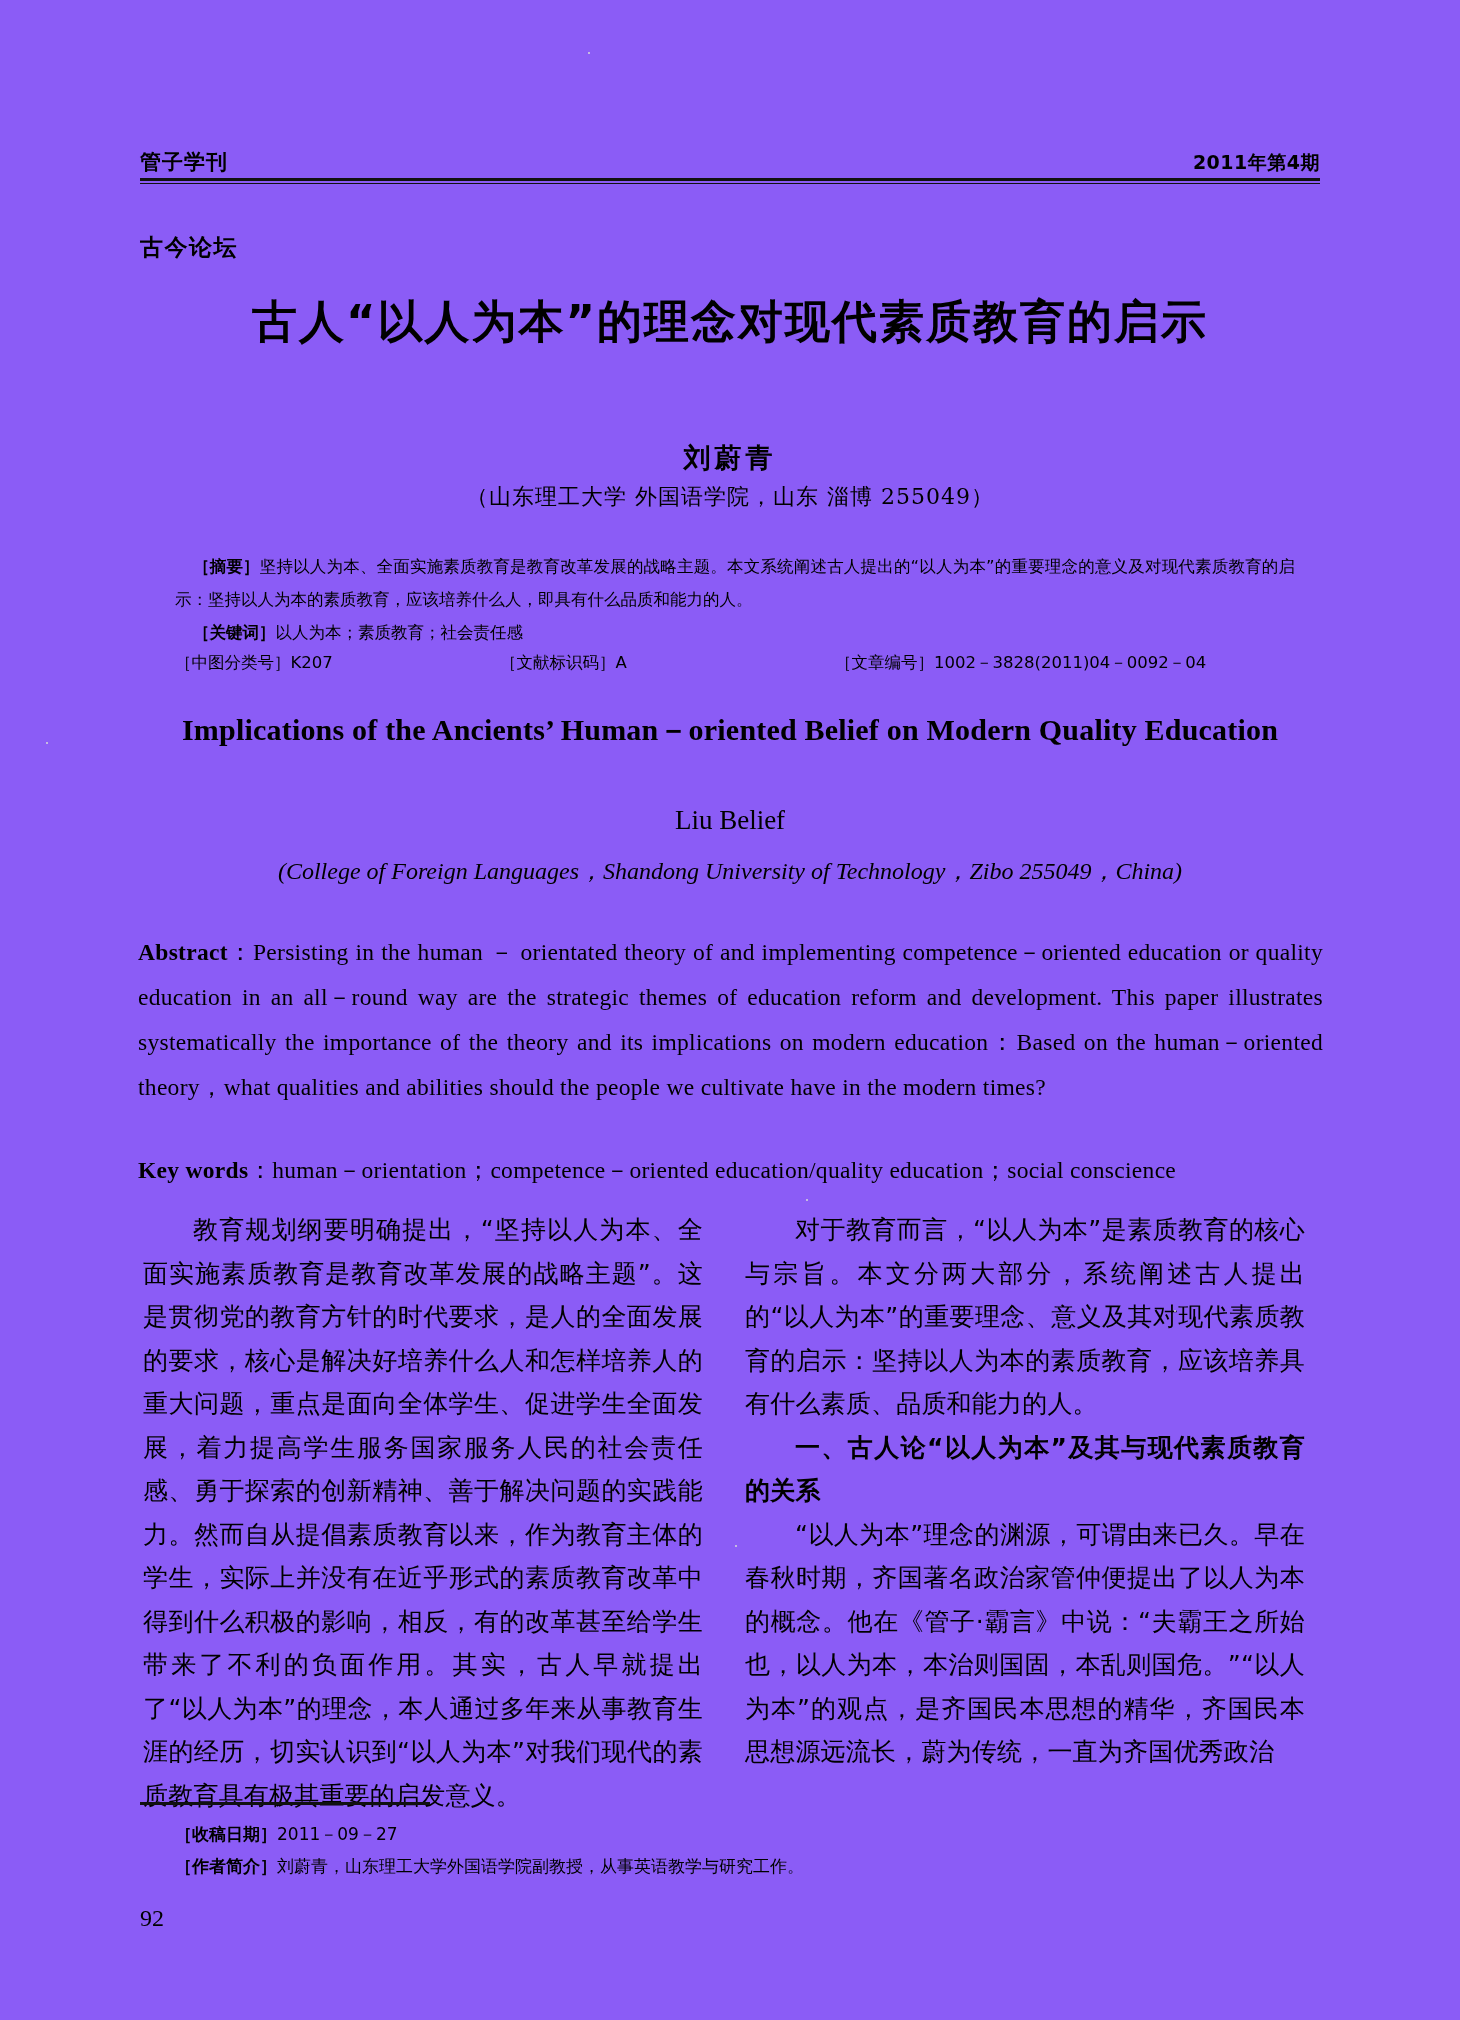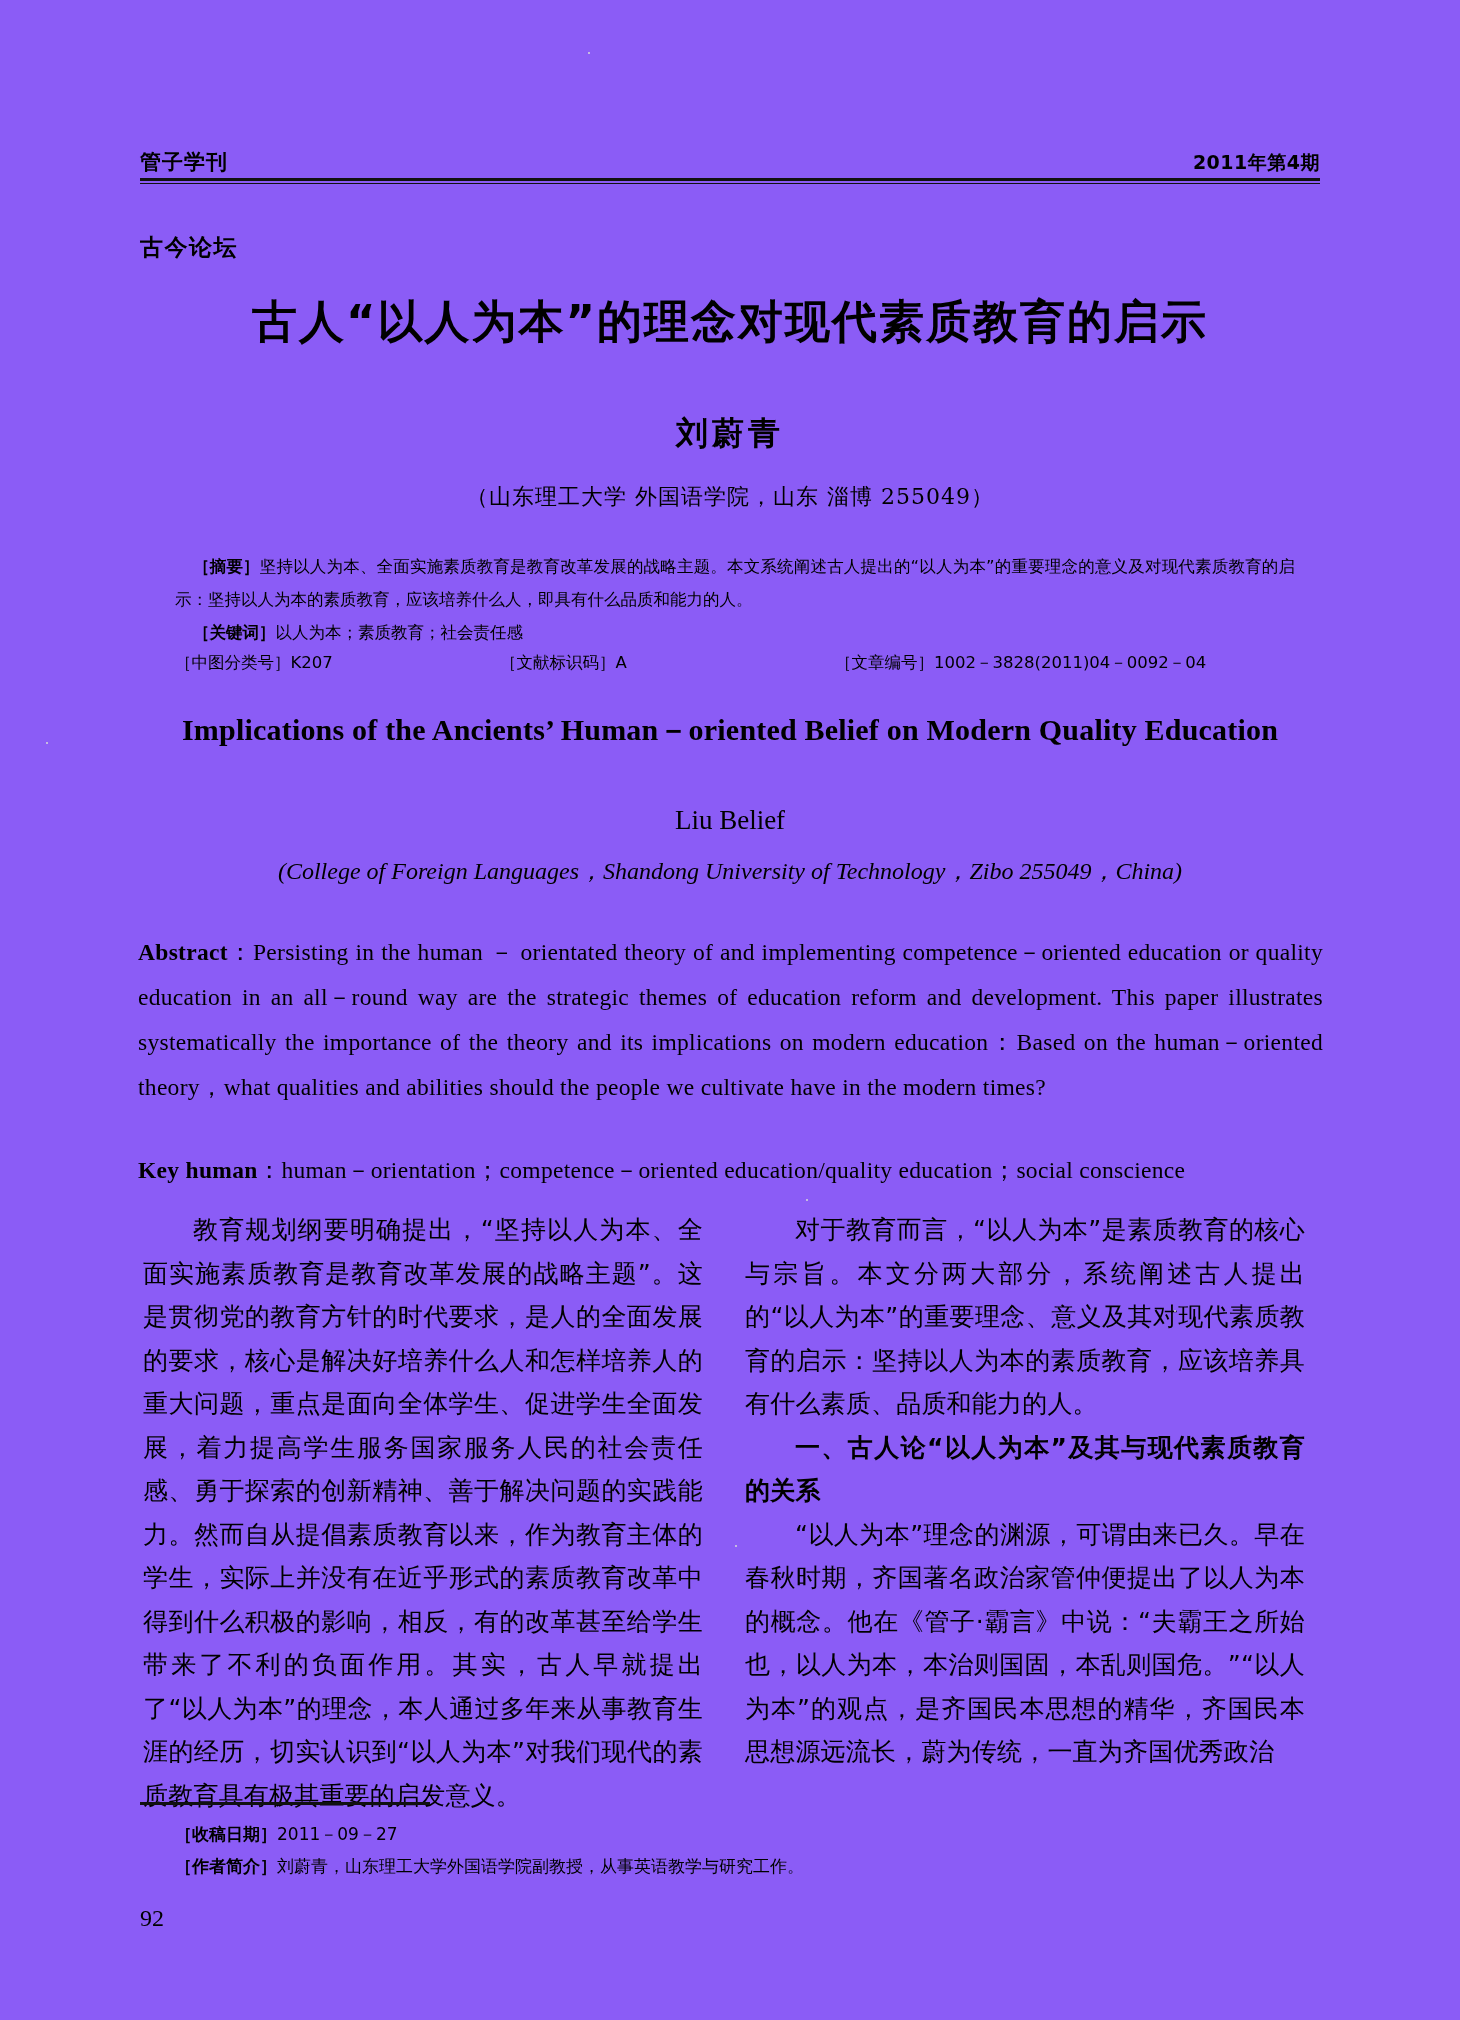--- a/index.html
+++ b/index.html
@@ -78,26 +78,26 @@
     font-weight: bold;
     font-size: 45px;
     letter-spacing: 2px;
     line-height: 1.2;
   }
 
   
   .cn-author {
     position: absolute;
     left: 140px;
-    top: 412px;
+    top: 440px;
     width: 1180px;
     text-align: center;
     font-family: "DejaVu Serif", serif;
     font-weight: bold;
-    font-size: 32px;
+    font-size: 27px;
     letter-spacing: 4px;
   }
   .cn-affil {
     position: absolute;
     left: 140px;
     top: 482px;
     width: 1180px;
     text-align: center;
     font-family: "DejaVu Serif", serif;
     font-size: 22px;
@@ -278,21 +278,21 @@
     <span class="c2"><span class="lbl">［文献标识码］</span><span>A</span></span>
     <span class="c3"><span class="lbl">［文章编号］</span><span>1002－3828(2011)04－0092－04</span></span>
   </div>
 
   <div class="en-title">Implications of the Ancients’ Human－oriented Belief on Modern Quality Education</div>
   <div class="en-author">Liu Belief</div>
   <div class="en-affil">(College of Foreign Languages，Shandong University of Technology，Zibo 255049，China)</div>
 
   <div class="en-abstract"><b>Abstract</b><span>：</span><span>Persisting in the human － orientated theory of and implementing competence－oriented education or quality education in an all－round way are the strategic themes of education reform and development. This paper illustrates systematically the importance of the theory and its implications on modern education：Based on the human－oriented theory，what qualities and abilities should the people we cultivate have in the modern times?</span></div>
 
-  <div class="en-keywords"><b>Key human</b><span>：</span><span>human－orientation；competence－oriented education/quality education；social conscience</span></div>
+  <div class="en-keywords"><b>Key words</b><span>：</span><span>human－orientation；competence－oriented education/quality education；social conscience</span></div>
 
   <div class="col col-left">
     <p>教育规划纲要明确提出，“坚持以人为本、全面实施素质教育是教育改革发展的战略主题”。这是贯彻党的教育方针的时代要求，是人的全面发展的要求，核心是解决好培养什么人和怎样培养人的重大问题，重点是面向全体学生、促进学生全面发展，着力提高学生服务国家服务人民的社会责任感、勇于探索的创新精神、善于解决问题的实践能力。然而自从提倡素质教育以来，作为教育主体的学生，实际上并没有在近乎形式的素质教育改革中得到什么积极的影响，相反，有的改革甚至给学生带来了不利的负面作用。其实，古人早就提出了“以人为本”的理念，本人通过多年来从事教育生涯的经历，切实认识到“以人为本”对我们现代的素质教育具有极其重要的启发意义。</p>
   </div>
 
   <div class="col col-right">
     <p>对于教育而言，“以人为本”是素质教育的核心与宗旨。本文分两大部分，系统阐述古人提出的“以人为本”的重要理念、意义及其对现代素质教育的启示：坚持以人为本的素质教育，应该培养具有什么素质、品质和能力的人。</p>
     <h2>一、古人论“以人为本”及其与现代素质教育的关系</h2>
     <p>“以人为本”理念的渊源，可谓由来已久。早在春秋时期，齐国著名政治家管仲便提出了以人为本的概念。他在《管子·霸言》中说：“夫霸王之所始也，以人为本，本治则国固，本乱则国危。”“以人为本”的观点，是齐国民本思想的精华，齐国民本思想源远流长，蔚为传统，一直为齐国优秀政治</p>
   </div>

